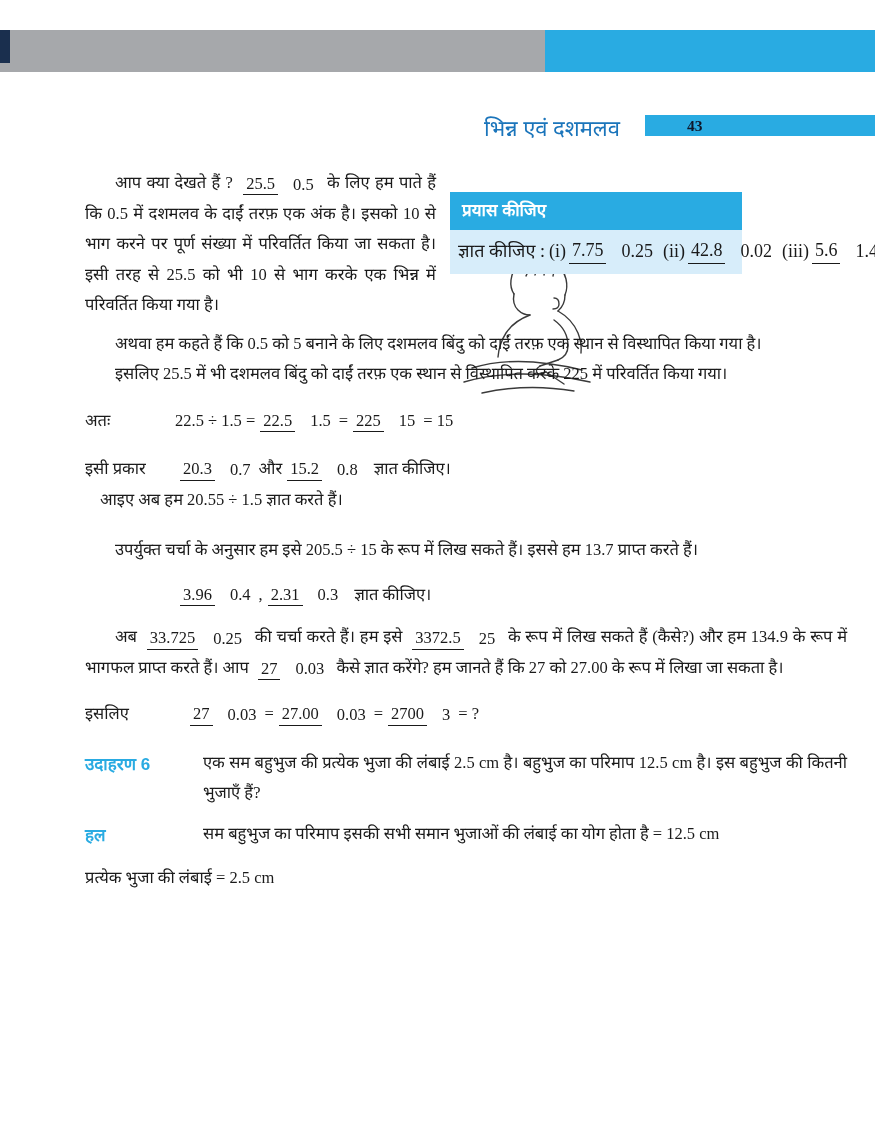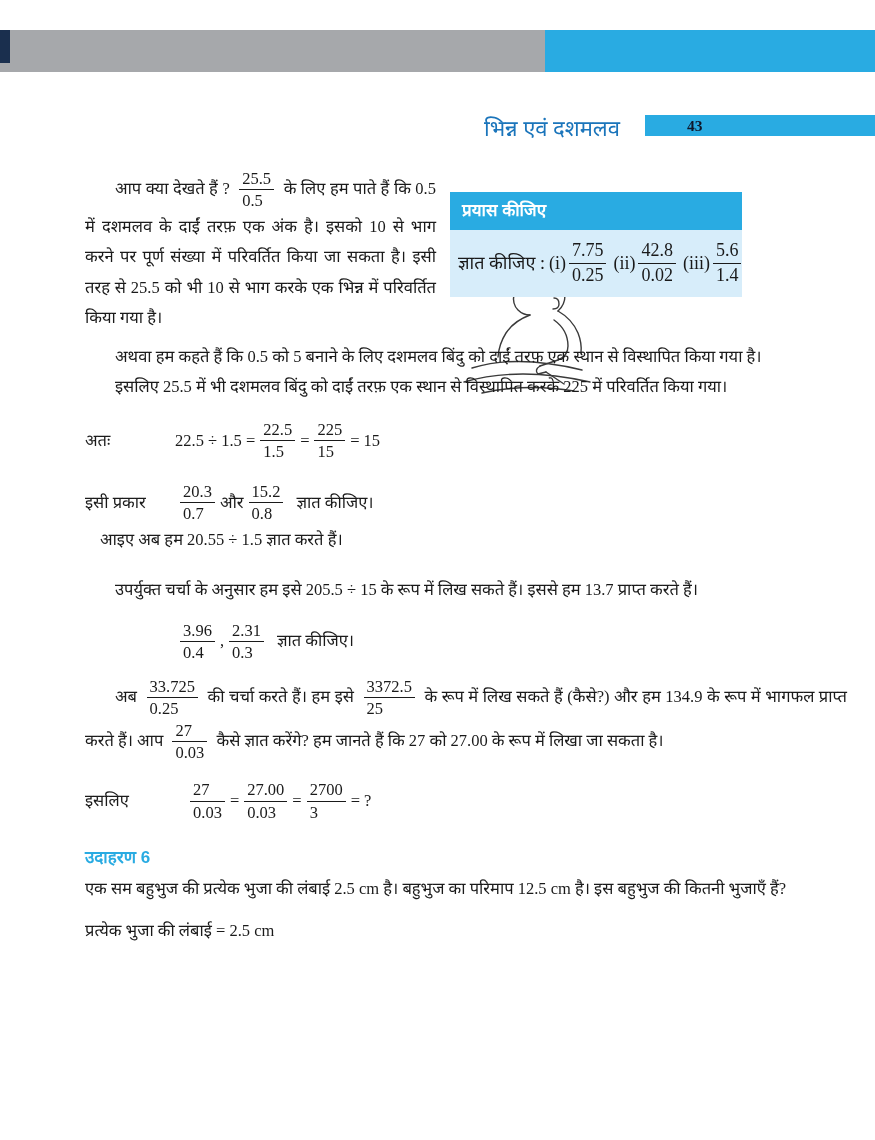--- a/index.html
+++ b/index.html
@@ -24,22 +24,22 @@
   .para { text-align:justify; }
   .ind { text-indent:30px; }
   .p2 { margin-top:8px; }
   .p3 { margin-top:0; }
   .p5 { margin-left:15px; }
   .p6 { margin-top:20px; }
   .p8 { margin-top:12px; }
   .p9 { margin-top:12px; }
 
   
-  .fr { display:inline-flex; flex-direction:column; vertical-align:middle;
-        margin:0 5px; line-height:1.3; text-indent:0; }
+  .fr { display:inline-flex; flex-direction:row; align-items:center; vertical-align:middle;
+        margin:0 5px; line-height:1.3; text-indent:0;gap:12px; }
   .fr .n { border-bottom:1.4px solid #1a1a1a; padding:0 3px; }
   .fr .d { padding:0 3px; }
 
   
   .try-box { float:right; width:292px; margin:24px 105px 14px 14px; text-indent:0; }
   .try-title { background:#29abe2; color:#ffffff; font-weight:bold; font-size:17px; padding:3px 12px 4px 12px;
                font-family:"Liberation Sans","DejaVu Sans",sans-serif; }
   .try-body { background:#d7edfa; padding:9px 6px 10px 8px; font-size:18px; line-height:1.3; white-space:nowrap;
               display:flex; align-items:center; }
   .try-body .fr { margin:0 3px; }
@@ -49,21 +49,21 @@
   .eqrow { display:flex; align-items:center; margin-top:16px; }
   .eqrow .eqlbl { flex:none; }
   .eq1 .eqlbl { width:90px; }
   .p4row { display:flex; align-items:center; margin-top:18px; }
   .p4row .eqlbl { width:90px; flex:none; }
   .p7row { display:flex; align-items:center; margin-top:14px; margin-left:90px; }
   .eq2 .eqlbl { width:100px; }
   .gap-s { display:inline-block; width:8px; }
 
   
-  .labeled { display:flex; margin-top:18px;flex-direction:column; }
+  .labeled { display:flex; margin-top:18px; }
   .labeled .lbl { width:118px; flex:none; font-weight:bold; color:#29abe2; font-size:17px;
                   font-family:"Liberation Sans","DejaVu Sans",sans-serif; padding-top:1px; }
   .labeled .txt { flex:1; text-align:justify; }
   .solution-block { margin-top:10px; }
 
   
   .illustration { position:absolute; left:442px; top:250px; width:175px; height:155px; }
 </style>
 </head>
 <body>
@@ -219,17 +219,21 @@
           <span class="d">3</span>
         </span>
       <span>= ?</span>
     </div>
 
     <div class="labeled">
       <span class="lbl">उदाहरण 6</span>
       <span class="txt">एक सम बहुभुज की प्रत्येक भुजा की लंबाई 2.5 cm है। बहुभुज का परिमाप 12.5 cm है। इस बहुभुज की कितनी भुजाएँ हैं?</span>
     </div>
 
+    <div class="labeled solution-block">
+      <span class="lbl">हल</span>
+      <span class="txt">सम बहुभुज का परिमाप इसकी सभी समान भुजाओं की लंबाई का योग होता है = 12.5 cm</span>
+    </div>
 
     <p class="para p9">प्रत्येक भुजा की लंबाई = 2.5 cm</p>
 
   </div>
 </div>
 
 </body></html>

